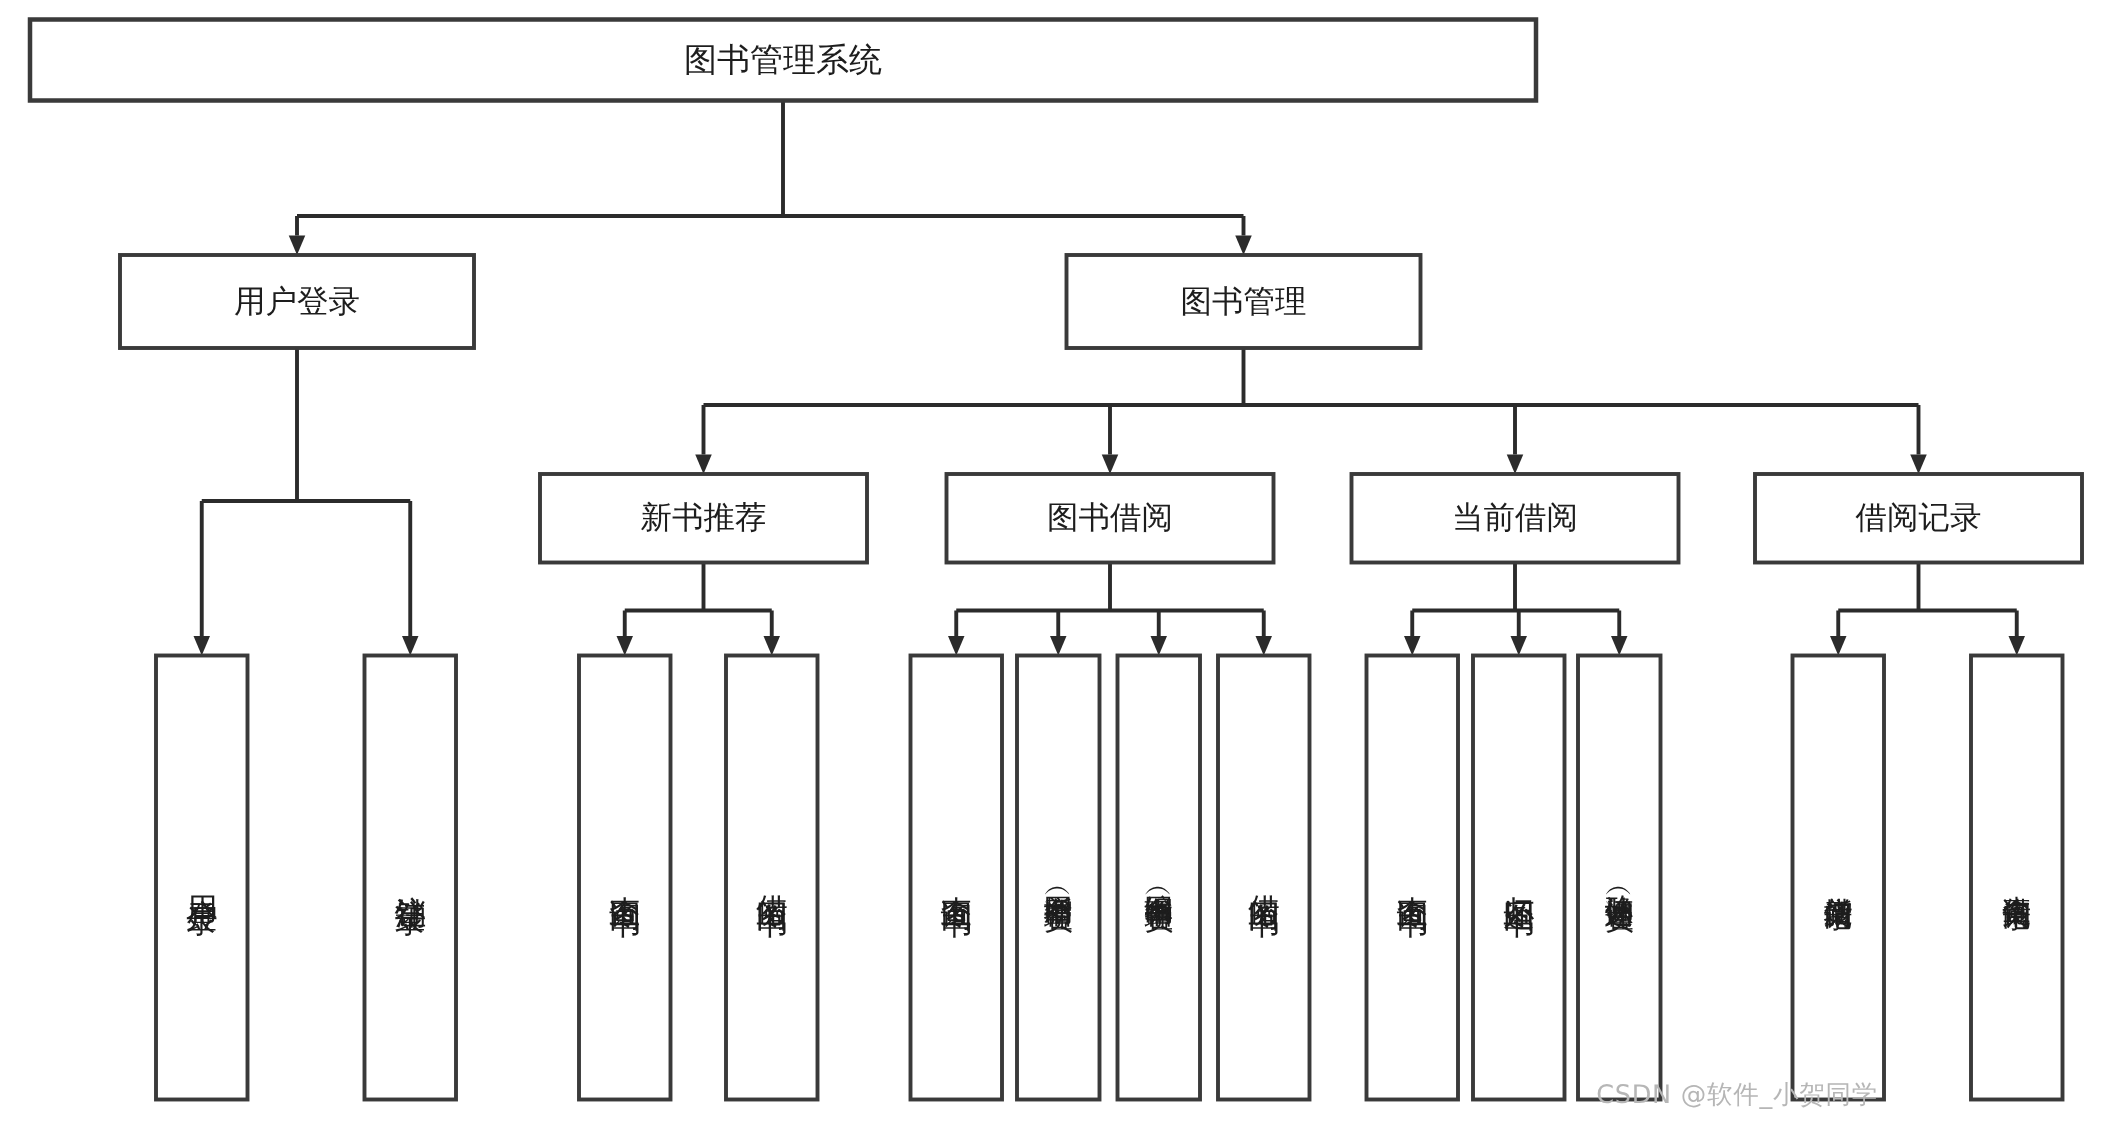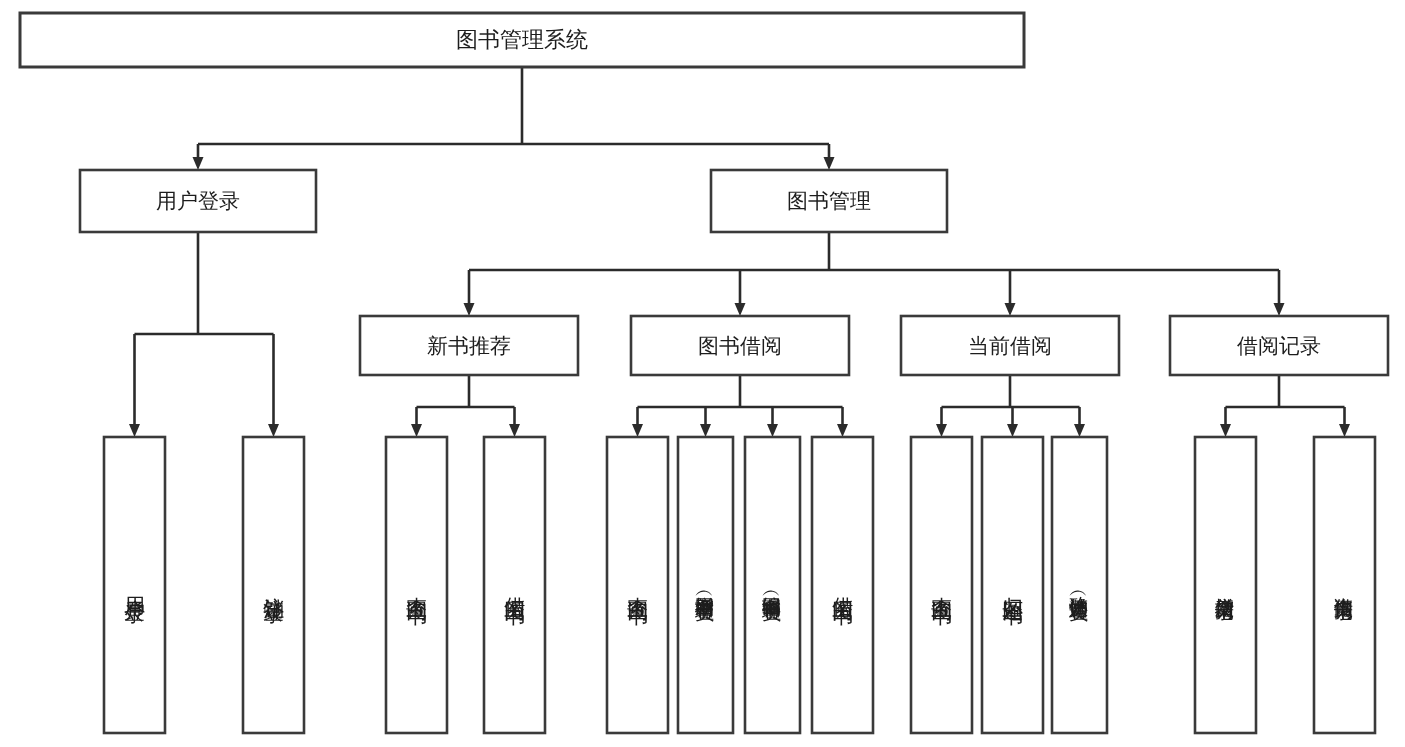--- a/index.html
+++ b/index.html
@@ -245,13 +245,14 @@
       <div class="leaf-label-wrap" style="left: 1052px; top: 437px; width: 55px; height: 296px;">
         <span class="leaf-label" style="font-size: 19px; letter-spacing: 1px;">确认归还（管理员）</span>
       </div>
       <div class="leaf-label-wrap" style="left: 1195px; top: 437px; width: 61px; height: 296px;">
         <span class="leaf-label" style="font-size: 19px; letter-spacing: 1px;">新增借阅记录</span>
       </div>
       <div class="leaf-label-wrap" style="left: 1314px; top: 437px; width: 61px; height: 296px;">
         <span class="leaf-label" style="font-size: 19px; letter-spacing: 1px;">查询借阅记录</span>
       </div>
     </div>
+  <div class="watermark">CSDN @软件_小贺同学</div>
 </div>
 
 </body></html>

